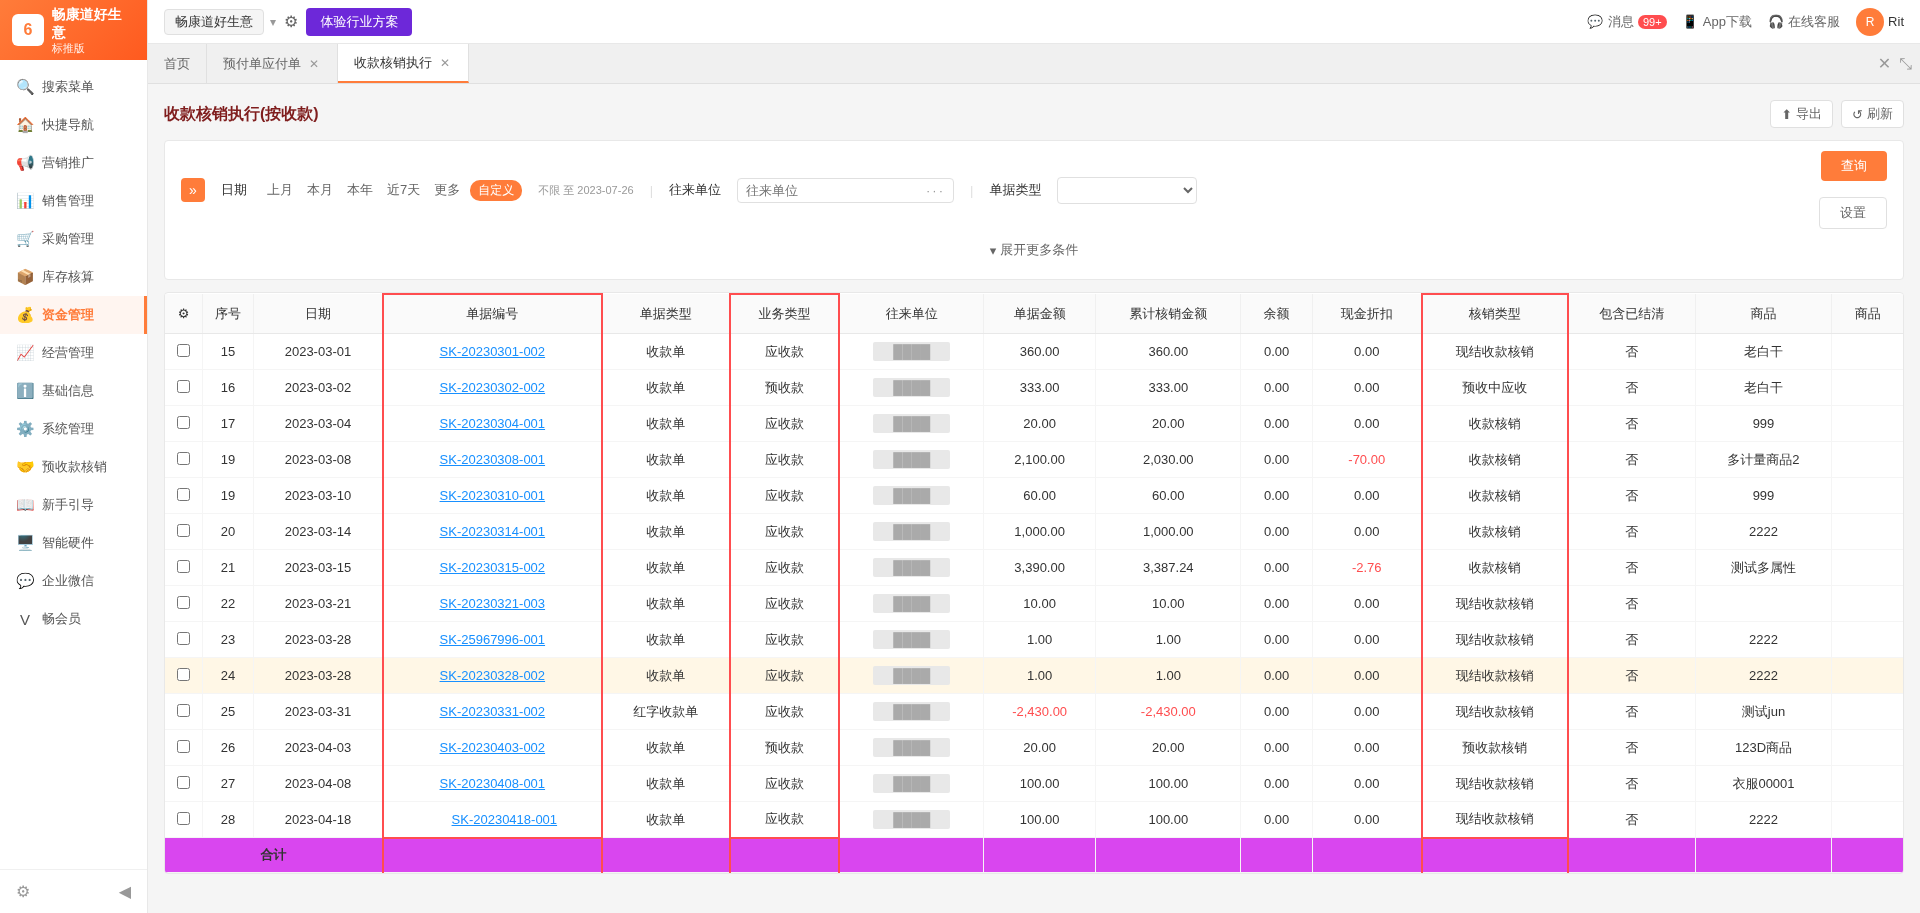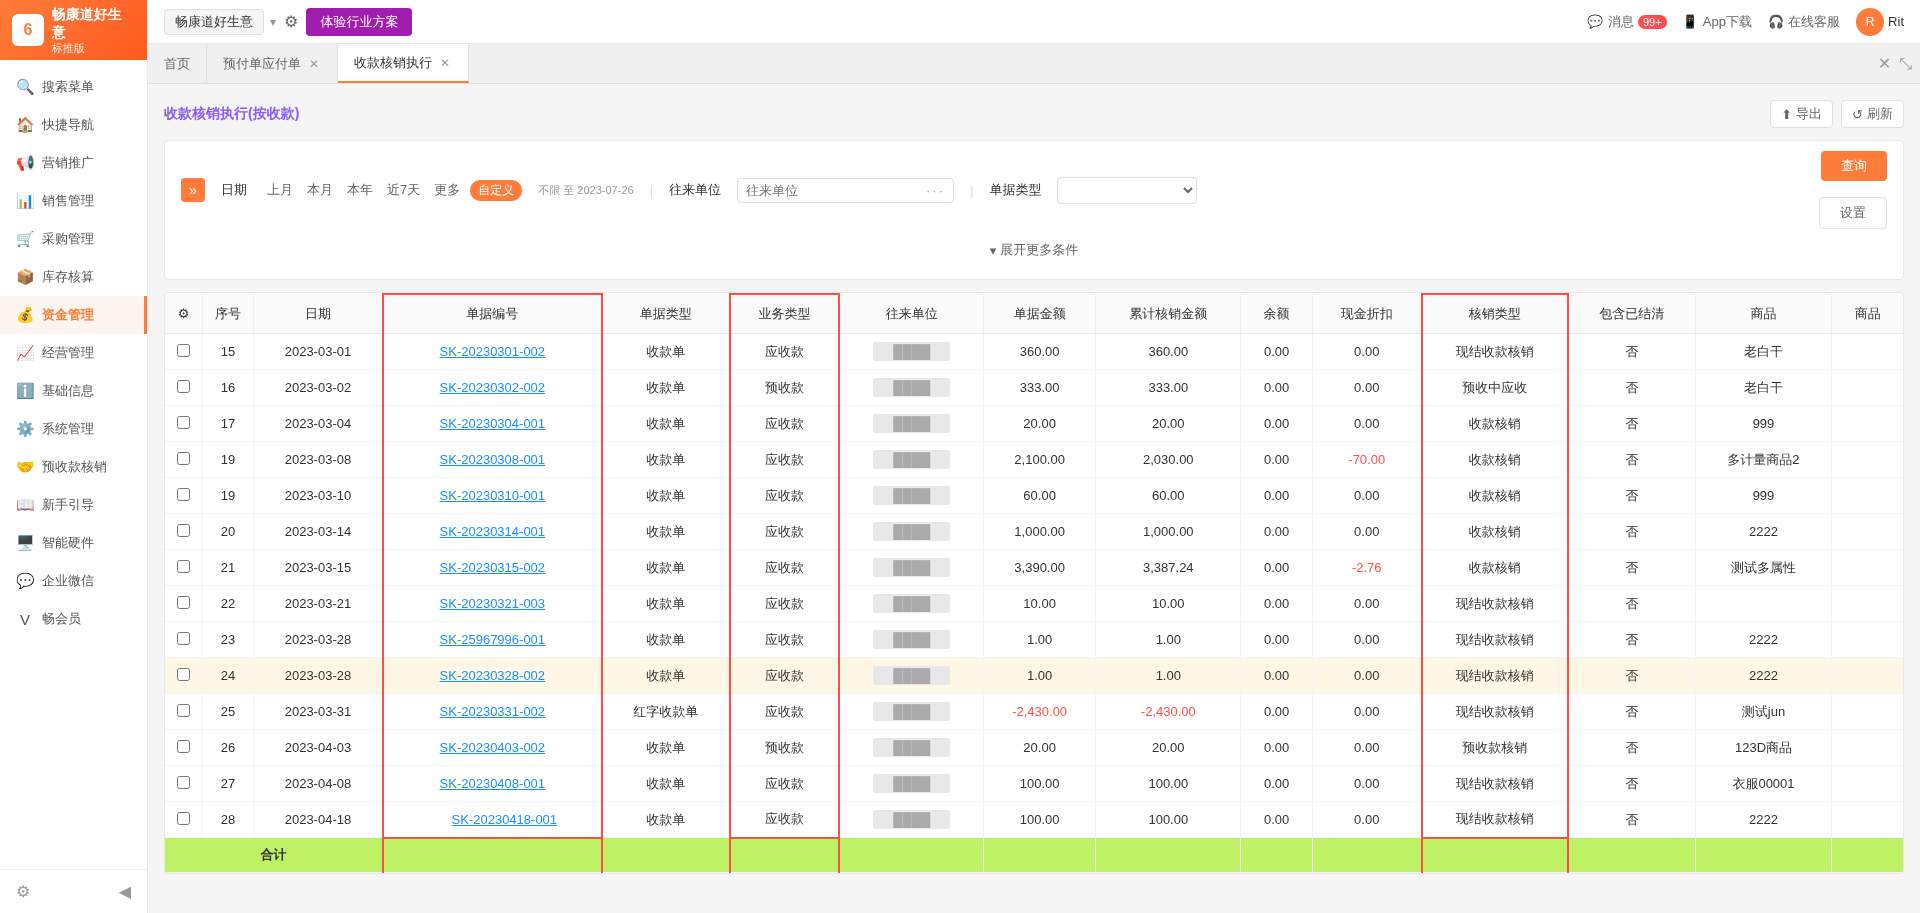--- a/index.html
+++ b/index.html
@@ -22,41 +22,41 @@
     
     .main { flex: 1; display: flex; flex-direction: column; overflow: hidden; }
 
     
     .topbar { height: 44px; background: #fff; border-bottom: 1px solid #e8e8e8; display: flex; align-items: center; padding: 0 16px; gap: 16px; }
     .topbar-left { display: flex; align-items: center; gap: 8px; flex: 1; }
     .topbar-brand { display: flex; align-items: center; gap: 6px; color: #666; font-size: 13px; }
     .topbar-brand .brand-box { background: #f5f5f5; border: 1px solid #e0e0e0; border-radius: 4px; padding: 3px 10px; color: #333; }
     .topbar-chevron { color: #999; font-size: 12px; }
     .topbar-gear { color: #666; font-size: 16px; cursor: pointer; }
-    .topbar-btn { background: #a21caf; color: #fff; border: none; border-radius: 4px; padding: 5px 14px; cursor: pointer; font-size: 13px; }
+    .topbar-btn { background: #6d28d9; color: #fff; border: none; border-radius: 4px; padding: 5px 14px; cursor: pointer; font-size: 13px; }
     .topbar-right { display: flex; align-items: center; gap: 16px; }
     .topbar-right-item { display: flex; align-items: center; gap: 4px; color: #666; cursor: pointer; font-size: 13px; }
     .badge { background: #ff4d4f; color: #fff; border-radius: 10px; padding: 1px 5px; font-size: 11px; min-width: 18px; text-align: center; }
     .topbar-user { display: flex; align-items: center; gap: 4px; color: #333; }
 
     
     .tabbar { height: 40px; background: #f0f0f0; border-bottom: 1px solid #e0e0e0; display: flex; align-items: stretch; }
     .tab { display: flex; align-items: center; padding: 0 16px; gap: 6px; cursor: pointer; background: #f0f0f0; border-right: 1px solid #e0e0e0; color: #666; font-size: 13px; }
     .tab.active { background: #fff; color: #333; font-weight: 500; border-bottom: 2px solid #ff7c3a; }
     .tab-close { color: #999; font-size: 12px; cursor: pointer; padding: 2px; }
     .home-tab { display: flex; align-items: center; padding: 0 16px; color: #666; font-size: 13px; cursor: pointer; }
     .tabbar-actions { margin-left: auto; display: flex; align-items: center; padding-right: 8px; gap: 8px; }
     .tabbar-action-btn { color: #999; font-size: 16px; cursor: pointer; }
 
     
     .page-content { flex: 1; overflow: auto; padding: 16px; background: #f5f5f5; }
 
     
     .page-header { display: flex; align-items: center; justify-content: space-between; margin-bottom: 12px; }
-    .page-title { font-size: 14px; font-weight: bold; color: #8b5cf6; }
+    .page-title { font-size: 16px; font-weight: bold; color: #7f1d1d; }
     .page-header-actions { display: flex; gap: 8px; }
     .header-action-btn { display: flex; align-items: center; gap: 4px; color: #666; cursor: pointer; font-size: 13px; border: 1px solid #e0e0e0; border-radius: 4px; padding: 4px 10px; background: #fff; }
 
     
     .filter-area { background: #fff; border: 1px solid #e8e8e8; border-radius: 4px; padding: 10px 16px; margin-bottom: 12px; }
     .filter-row { display: flex; align-items: center; gap: 16px; }
     .filter-toggle { background: #ff7c3a; color: #fff; border: none; border-radius: 4px; width: 24px; height: 24px; cursor: pointer; font-size: 14px; display: flex; align-items: center; justify-content: center; flex-shrink: 0; }
     .filter-label { color: #333; font-size: 13px; flex-shrink: 0; }
     .filter-date-btns { display: flex; gap: 6px; align-items: center; }
     .filter-date-btn { color: #666; cursor: pointer; font-size: 13px; padding: 2px 4px; }
@@ -73,21 +73,21 @@
     .table-container { overflow-x: auto; }
     table { width: 100%; border-collapse: collapse; min-width: 1400px; }
     thead tr { background: #fafafa; }
     th { padding: 10px 12px; text-align: center; color: #333; font-weight: 500; border-bottom: 1px solid #e8e8e8; border-right: 1px solid #f0f0f0; white-space: nowrap; font-size: 13px; }
     th:last-child { border-right: none; }
     td { padding: 8px 12px; text-align: center; border-bottom: 1px solid #f5f5f5; border-right: 1px solid #f5f5f5; color: #333; white-space: nowrap; font-size: 13px; }
     td:last-child { border-right: none; }
     tr.highlighted td { background: #fff7e6; }
     .link-cell { color: #1890ff; cursor: pointer; text-decoration: underline; }
     .red-text { color: #ff4d4f; }
-    .tfoot-row td { background: #bef264; font-weight: bold; color: #333; }
+    .tfoot-row td { background: #d946ef; font-weight: bold; color: #333; }
     .col-gear { width: 36px; }
     .col-no { width: 40px; }
 
     
     .col-highlight-1 { border-left: 2px solid #ff4d4f !important; border-right: 2px solid #ff4d4f !important; }
     .col-highlight-2 { border-left: 2px solid #ff4d4f !important; border-right: 2px solid #ff4d4f !important; }
     .col-highlight-3 { border-left: 2px solid #ff4d4f !important; border-right: 2px solid #ff4d4f !important; }
 
     thead .col-highlight-1 { border-top: 2px solid #ff4d4f !important; }
     thead .col-highlight-2 { border-top: 2px solid #ff4d4f !important; }

